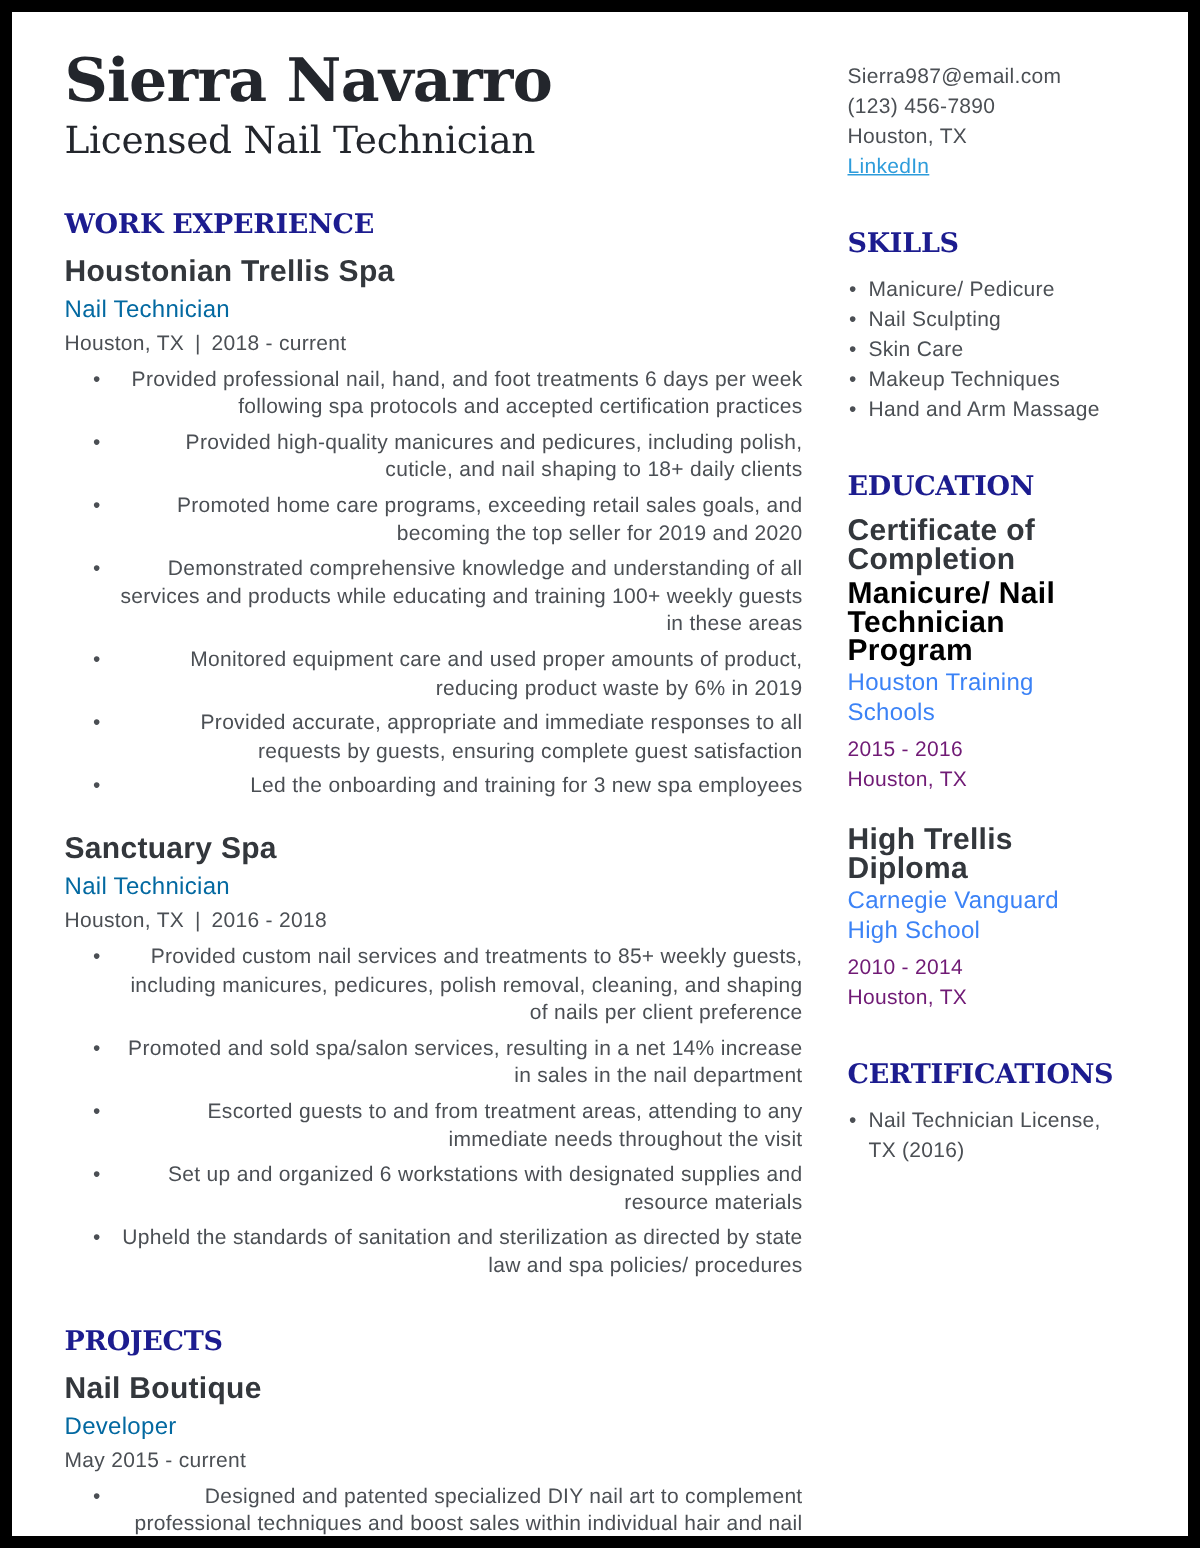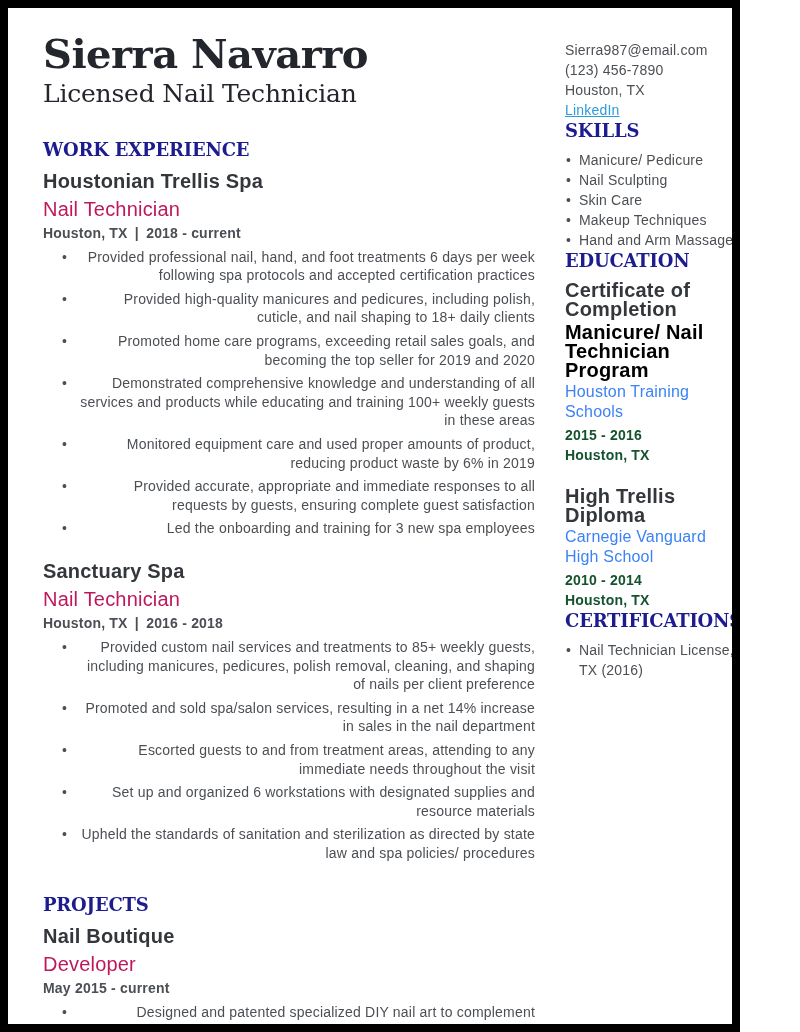--- a/index.html
+++ b/index.html
@@ -1,20 +1,20 @@
 <!DOCTYPE html>
 <html><head>
 <meta charset="utf-8">
 <style>
   * { box-sizing: border-box; }
   html, body { margin: 0; padding: 0; background: #ffffff; }
   body { font-family: "Liberation Sans", sans-serif; }
 
   .page {
-    width: 740px;
+    width: 800px;
     height: 1032px;
     border: 8px solid #000000;
     background: #ffffff;
     padding: 24px 20px 0 35px;
     overflow: hidden;
   }
 
   .grid {
     display: grid;
     grid-template-columns: 492px 1fr;
@@ -54,31 +54,30 @@
   .job-company, .edu-degree, .proj-name {
     color: #33373c;
   }
   .job-company, .proj-name {
     font-size: 20px;
     font-weight: bold;
     letter-spacing: 0.2px;
     margin: 10px 0 0;
   }
   .job-role, .proj-role {
-    font-size: 20px;
-    color: #be185d;
+    font-size: 16px;
+    color: #0369a1;
     letter-spacing: 0.2px;
     margin-top: 5px;
   }
   .job-meta, .proj-meta {
     font-size: 14px;
     color: #4b4f54;
     letter-spacing: 0.2px;
     margin-top: 4px;
-    font-weight: bold;
   }
 
   ul.bullets {
     margin: 7px 0 0;
     padding: 0 0 0 35px;
     list-style: none;
   }
   ul.bullets li {
     position: relative;
     font-size: 14px;
@@ -109,21 +108,21 @@
   }
   a.contact-link {
     font-size: 14px;
     line-height: 20px;
     letter-spacing: 0.2px;
     color: #2d9cdb;
     text-decoration: underline;
     display: inline-block;
   }
 
-  .col-right .sec-heading { }
+  .col-right .sec-heading { margin-top: 32px; }
 
   ul.side-list {
     margin: 9px 0 0;
     padding: 0 0 0 14px;
     list-style: none;
   }
   ul.side-list li {
     position: relative;
     font-size: 14px;
     line-height: 20px;
@@ -151,22 +150,21 @@
     font-size: 16px;
     line-height: 20px;
     letter-spacing: 0.2px;
     color: #3b82f6;
     margin-top: 2px;
   }
   .edu-dates, .edu-location {
     font-size: 14px;
     line-height: 20px;
     letter-spacing: 0.2px;
-    color: #14532d;
-    font-weight: bold;
+    color: #701a75;
   }
   .edu-dates { margin-top: 3px; }
 </style>
 </head>
 <body>
 
 <div class="page">
   <div class="grid">
 
     <div class="col-left">

